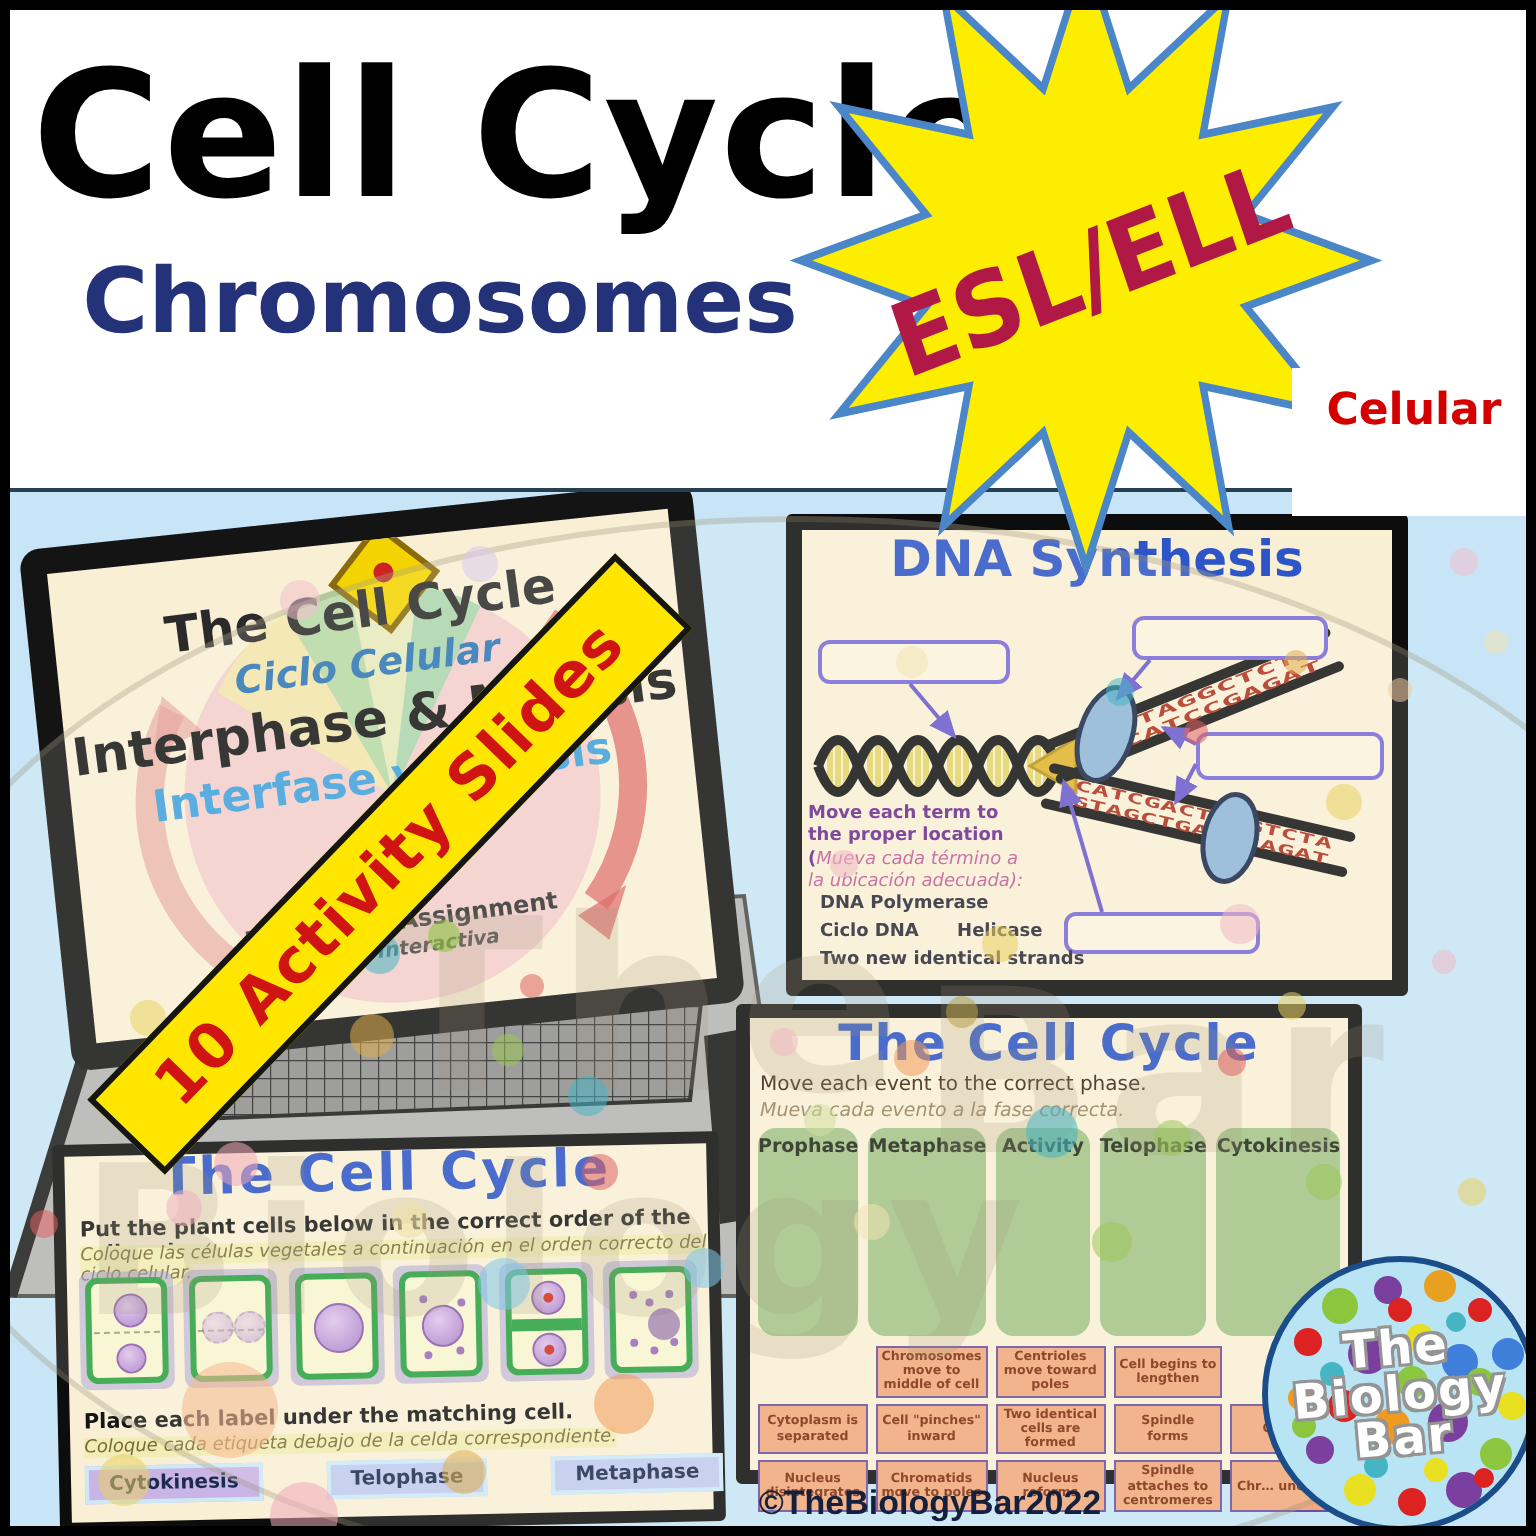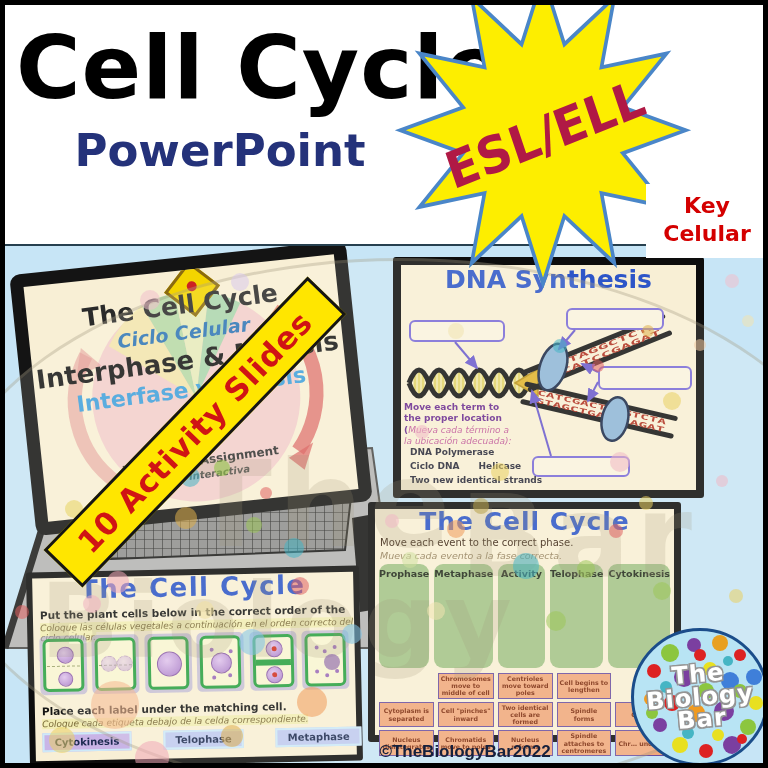--- a/index.html
+++ b/index.html
@@ -458,30 +458,29 @@
       <div>Biology</div>
       <div>Bar</div>
     </div>
   </div>
 
   <div class="copyright">©TheBiologyBar2022</div>
 
   <div class="banner">
     <div class="banner-title">Cell Cycle</div>
     <div class="banner-sub">
-      <div>PowerPoint</div>
+      <div>Chromosomes</div>
     </div>
   </div>
 
   <svg class="starburst" viewBox="0 0 300 270" preserveAspectRatio="none">
     <polygon points="288,128 227.3,148.7 269.5,197 206.6,184.6 219,247.5 170.7,205.3 150,266 129.3,205.3 81,247.5 93.4,184.6 30.5,197 72.7,148.7 12,128 72.7,107.3 30.5,59 93.4,71.4 81,8.5 129.3,50.7 150,-10 170.7,50.7 219,8.5 206.6,71.4 269.5,59 227.3,107.3" fill="#fdee00" stroke="#4a86c8" stroke-width="3.5"></polygon>
     <g transform="rotate(-20 152 132)">
       <text x="152" y="148" text-anchor="middle" font-size="46" font-weight="bold" fill="#b01945" font-family="DejaVu Sans, sans-serif">ESL/ELL</text>
     </g>
   </svg>
 
   <div class="key-badge">
-    <div>Key</div>
     <div>Celular</div>
   </div>
 
   <div class="frame"></div>
 </div>
 
 </body></html>

